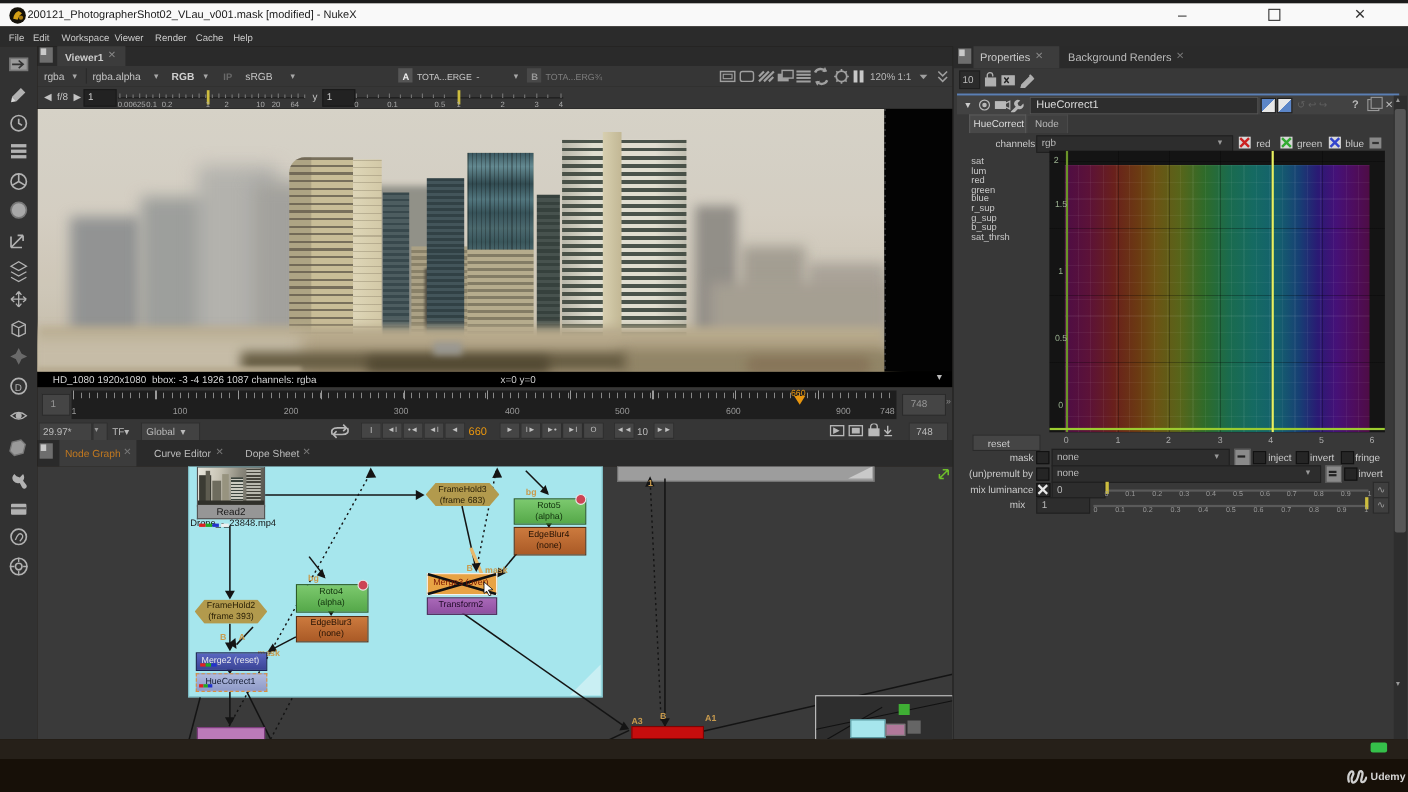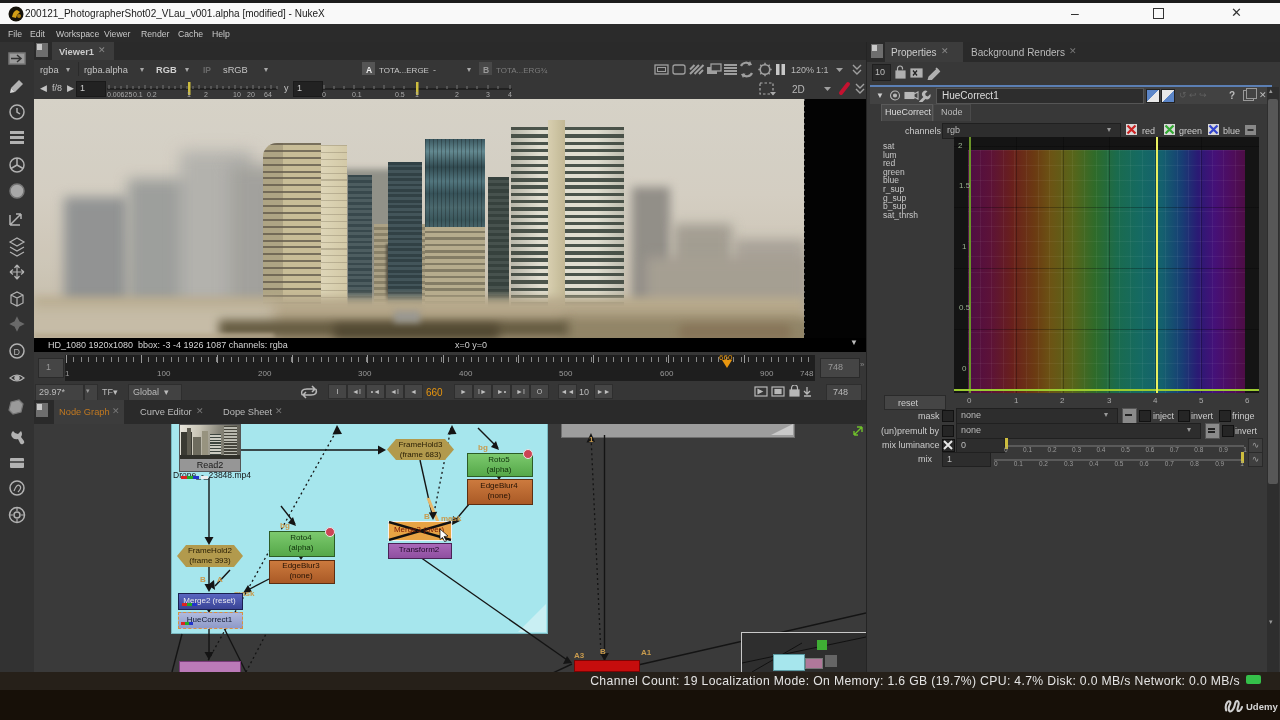--- a/index.html
+++ b/index.html
@@ -15,21 +15,21 @@
 
 <div class="a" style="left:0;top:0;width:1280px;height:3px;background:#1c1c1c;"></div>
 <div class="a" style="left:0;top:3px;width:1280px;height:21px;background:#f9f9f9;"></div>
 <div class="a" style="left:8px;top:6px;width:16px;height:16px;">
   <svg width="16" height="16">
         <circle cx="8" cy="8" r="7.5" fill="#15120a"></circle>
   <path d="M4 11 Q5 5 9 4 L12 6 Q9 8 8 12 Z" fill="#d4a017"></path>
   <circle cx="11" cy="10" r="2" fill="#a87b10"></circle>
       </svg>
 </div>
-<div class="a tx" style="left:25px;top:8px;font-size:10px;color:#191919;">200121_PhotographerShot02_VLau_v001.alpha [modified] - NukeX</div>
+<div class="a tx" style="left:25px;top:8px;font-size:10px;color:#191919;">200121_PhotographerShot02_VLau_v001.mask [modified] - NukeX</div>
 <div class="a tx" style="left:1071px;top:5px;font-size:14px;color:#333;">–</div>
 <div class="a" style="left:1153px;top:8px;width:9px;height:9px;border:1px solid #333;"></div>
 <div class="a tx" style="left:1231px;top:5px;font-size:13px;color:#333;">✕</div>
 
 <div class="a" style="left:0;top:24px;width:1280px;height:18px;background:#2b2b2b;"></div>
 <div class="a tx" style="left:8px;top:29px;font-size:8.7px;color:#c9c9c9;">File</div>
 <div class="a tx" style="left:30px;top:29px;font-size:8.7px;color:#c9c9c9;">Edit</div>
 <div class="a tx" style="left:56px;top:29px;font-size:8.7px;color:#c9c9c9;">Workspace</div>
 <div class="a tx" style="left:104px;top:29px;font-size:8.7px;color:#c9c9c9;">Viewer</div>
 <div class="a tx" style="left:141px;top:29px;font-size:8.7px;color:#c9c9c9;">Render</div>
@@ -155,30 +155,20 @@
     <rect x="94" y="1" width="2.5" height="13" fill="#cdbd3e"></rect>
     <g font-family="Liberation Sans" font-size="7" fill="#aaa">
       <text x="0" y="16">0</text>
           <text x="30" y="16">0.1</text>
           <text x="73" y="16">0.5</text>
       <text x="93" y="16">1</text>
           <text x="133" y="16">2</text>
           <text x="164" y="16">3</text>
           <text x="186" y="16">4</text>
     </g>
-  </svg>
-</div>
-<div class="a" id="row2-right" style="left:700px;top:79px;">
-  <svg width="166" height="20" viewBox="0 0 166 20" fill="none">
-    <rect x="60" y="4" width="13" height="11" fill="none" stroke="#aaa" stroke-width="1.2" stroke-dasharray="2.5,2"></rect>
-    <path d="M70 13 l3 3.5 3-3.5z" fill="#aaa"></path>
-    <text x="92" y="13.5" font-family="Liberation Sans" font-size="10" fill="#b8b8b8">2D</text>
-    <path d="M124 8 l3.5 4 3.5-4z" fill="#9f9f9f"></path>
-    <path d="M141 14 l7-9" stroke="#c41230" stroke-width="4" stroke-linecap="round"></path>
-    <path d="M156 5 l4 4 4-4 M156 10 l4 4 4-4" stroke="#9f9f9f" stroke-width="1.4"></path>
   </svg>
 </div>
 
 <div class="a" id="photo" style="left:34px;top:99px;width:832px;height:239px;background:#000;overflow:hidden;">
 
   <div class="a" style="left:0;top:0;width:770px;height:239px;background:linear-gradient(to bottom,#d8d3c9 0%,#d5cfc3 40%,#cec6b7 70%,#c3b9a5 100%);"></div>
 
   <div class="a" style="left:30px;top:98px;width:64px;height:125px;background:#8e9091;filter:blur(6px);"></div>
   <div class="a" style="left:94px;top:80px;width:90px;height:140px;background:#9a9c9a;filter:blur(7px);"></div>
   <div class="a" style="left:146px;top:52px;width:72px;height:170px;background:#b2b1ad;filter:blur(8px);"></div>
@@ -632,21 +622,20 @@
 </div>
 <style>
   .cb{width:10px;height:10px;background:#252525;border:1px solid #111;}
   .slbl{display:flex;justify-content:space-between;font-size:6.5px;color:#999;}
   .sqg{width:13px;height:13px;background:#3f3f3f;border:1px solid #2a2a2a;color:#9f9f9f;
        font-size:9px;text-align:center;line-height:12px;}
   .sqg::after{content:"\223F";}
 </style>
 
 <div class="a" style="left:0;top:672px;width:1280px;height:18px;background:#262019;"></div>
-<div class="a tx" style="right:40px;top:674px;font-size:12.2px;letter-spacing:0.35px;color:#e4e4e4;">Channel Count: 19 Localization Mode: On Memory: 1.6 GB (19.7%) CPU: 4.7% Disk: 0.0 MB/s Network: 0.0 MB/s</div>
 <div class="a" style="left:1246px;top:675px;width:15px;height:9px;background:#35c04a;border-radius:2px;"></div>
 
 <div class="a" style="left:0;top:690px;width:1280px;height:30px;background:#171008;"></div>
 <div class="a" style="left:1223px;top:696px;">
 <svg width="20" height="19" viewBox="0 0 20 19">
   <path d="M3.2 14.5 Q1.8 9.5 4.2 6.5 Q6 4.3 7.1 5.9 Q7.9 7.2 6.6 9.3 Q5.2 11.8 5.9 14.2 Q6.6 16.3 8.6 14.9 Q11 13.2 12.1 7.8 Q12.8 4.5 14.6 5.1 Q16.2 5.8 15.5 8.8 L14.5 12.8 Q14.1 15.6 16.2 14.9 Q18.2 14.2 19 11" stroke="#cfcfcf" stroke-width="2.1" fill="none" stroke-linecap="round"></path>
 </svg>
 </div>
 <div class="a tx" style="left:1246px;top:701px;font-size:9.5px;font-weight:bold;color:#d6d6d6;">Udemy</div>
 

